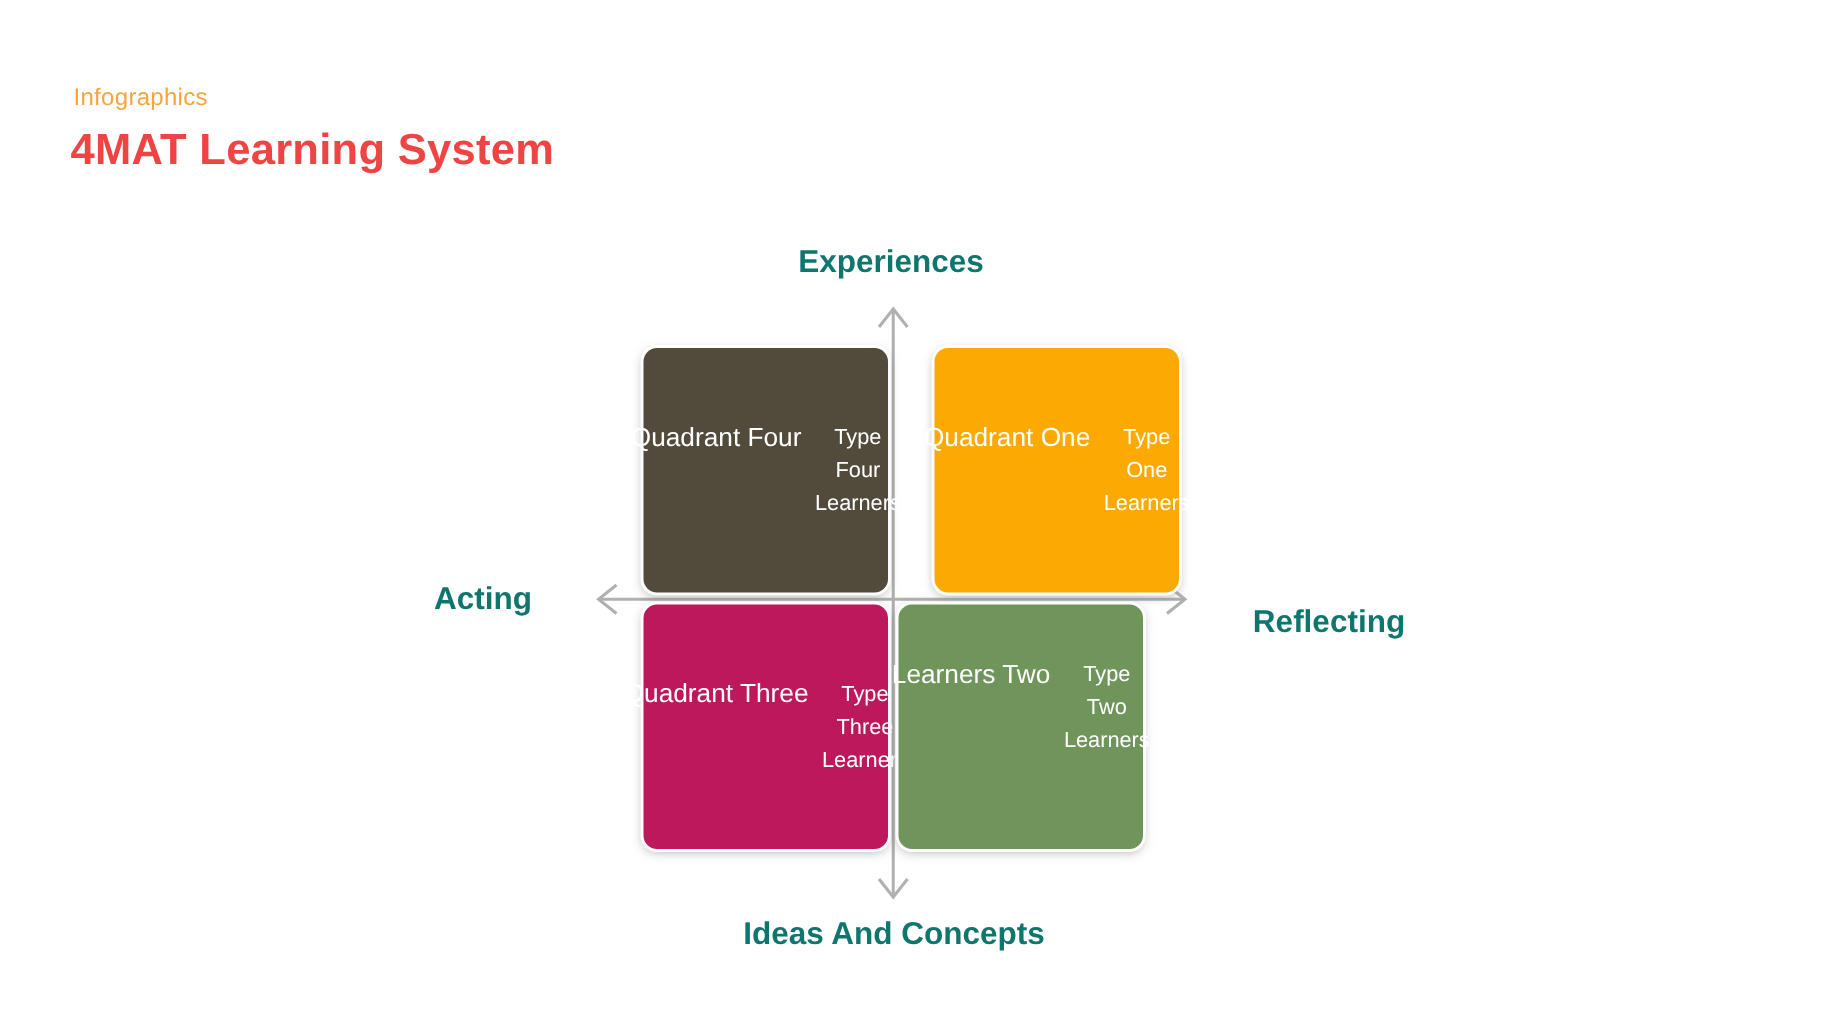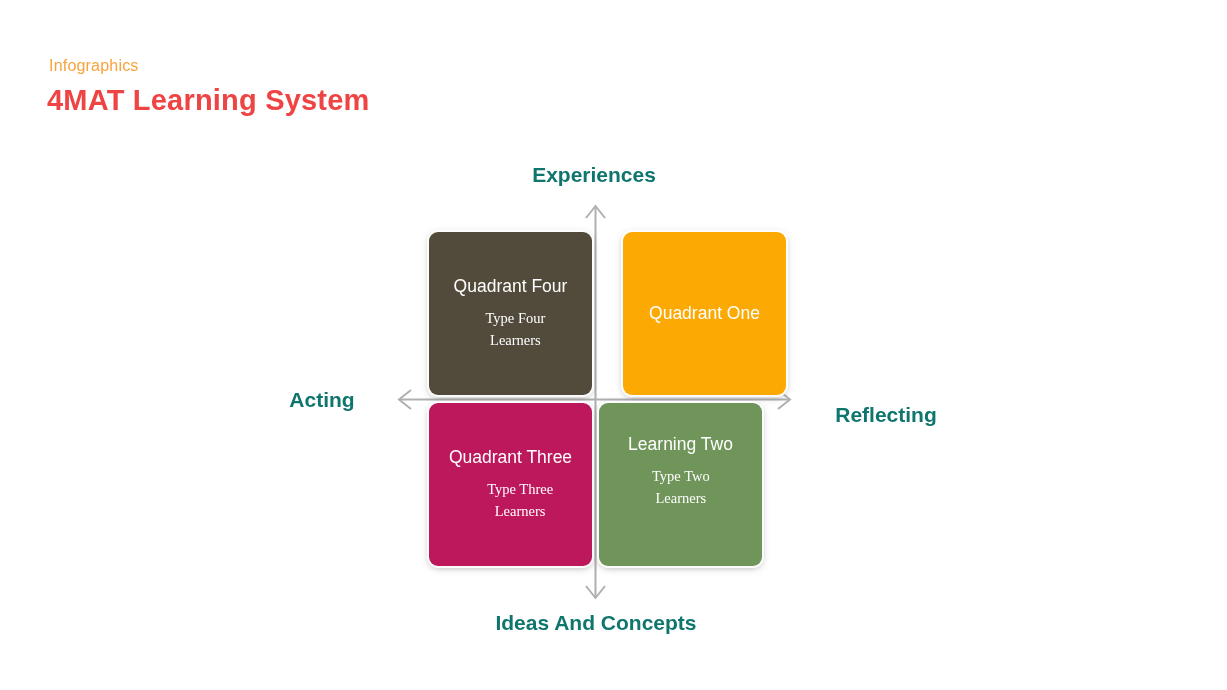--- a/index.html
+++ b/index.html
@@ -68,34 +68,33 @@
     text-align: center;
     gap: 9px;
   }
   .quadrant.pos-tl { left: 429px; top: 232px; }
   .quadrant.pos-tr { left: 599px; top: 232px; }
   .quadrant.pos-bl { left: 429px; top: 403px; }
   .quadrant.pos-br { left: 599px; top: 403px; }
   .quadrant.lifted .q-inner { transform: translateY(-13px); }
   .q-inner {
     display: flex;
-    flex-direction: column;
-    align-items: flex-end;
+    flex-direction: row;
+    align-items: flex-start;
     gap: 9px;
   }
   .q-title {
     font-size: 17.5px;
     line-height: 1.25;
     white-space: nowrap;
   }
   .q-subtitle {
     font-size: 14.5px;
     line-height: 22px;
     max-width: 104px;
-    font-family: Liberation Serif, serif;
   }
 </style>
 </head>
 <body>
 
 <div class="canvas">
 
   <div class="eyebrow" style="color: rgb(249, 163, 60);">Infographics</div>
   <div class="page-title">4MAT Learning System</div>
 
@@ -116,30 +115,31 @@
   <div class="quadrant pos-tl" style="background: rgb(82, 75, 60);">
     <div class="q-inner">
       <div class="q-title">Quadrant Four</div>
       <div class="q-subtitle">Type Four Learners</div>
     </div>
   </div>
 
   <div class="quadrant pos-tr" style="background: rgb(252, 169, 3); margin-left: 24px;">
     <div class="q-inner">
       <div class="q-title">Quadrant One</div>
+      <div class="q-subtitle">Type One Learners</div>
     </div>
   </div>
 
   <div class="quadrant pos-bl" style="background: #be185d;">
     <div class="q-inner">
       <div class="q-title">Quadrant Three</div>
       <div class="q-subtitle">Type Three Learners</div>
     </div>
   </div>
 
   <div class="quadrant pos-br lifted" style="background: rgb(112, 149, 90);">
     <div class="q-inner">
-      <div class="q-title">Learning Two</div>
+      <div class="q-title">Learners Two</div>
       <div class="q-subtitle">Type Two Learners</div>
     </div>
   </div>
 
 </div>
 
 </body></html>

